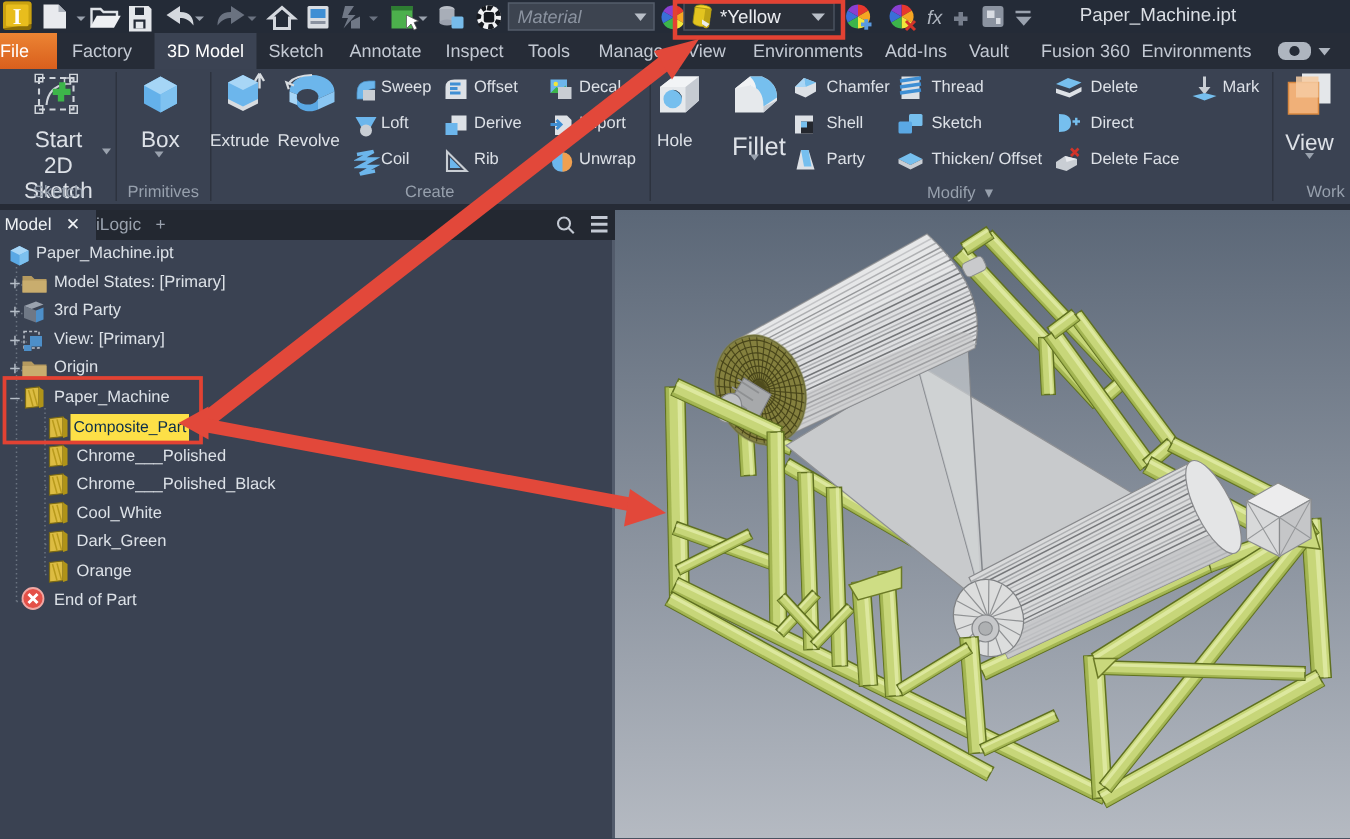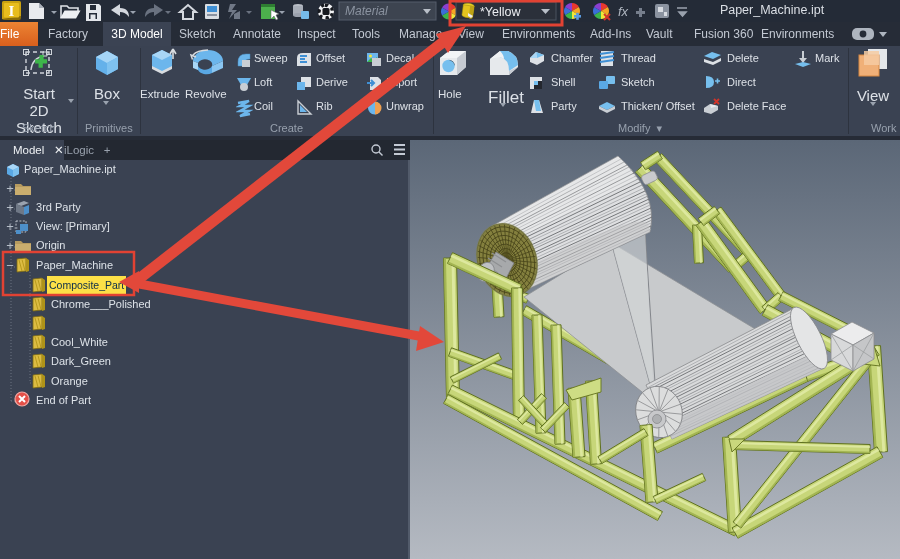--- a/index.html
+++ b/index.html
@@ -16,21 +16,21 @@
 
 #ribbon{position:absolute;left:0;top:46px;width:900px;height:90px;background:#3a4252}
 .rsep{position:absolute;top:2px;width:1px;height:86px;background:#2d333f}
 .rlabel{position:absolute;top:76px;font-size:11px;color:#97a0ad}
 .bigbtn{position:absolute;text-align:center;font-size:15px;color:#dde1e7}
 .stext{position:absolute;font-size:11px;color:#dde1e7}
 .caret{position:absolute;width:0;height:0;border-left:3px solid transparent;border-right:3px solid transparent;border-top:4px solid #9aa2ae}
 
 #browser{position:absolute;left:0;top:140px;width:410px;height:419px;background:#3a4252;border-right:2px solid #525b6b}
 #btabs{position:absolute;left:0;top:0;width:410px;height:20px;background:#232831}
-#btab-model{position:absolute;left:0;top:0;height:20px;width:64px;background:#3a4252;color:#eef1f4;font-size:11.5px;line-height:20px;padding-left:13px}
+#btab-model{position:absolute;left:0;top:0;height:20px;width:64px;background:#3a4252;color:#eef1f4;font-size:11.5px;line-height:20px;padding-left:3px}
 .trow{position:absolute;left:0;height:19px;line-height:19px;font-size:11px;color:#dde2e8;white-space:nowrap}
 .expander{position:absolute;left:4px;width:12px;text-align:center;font-size:13px;color:#b6bec8;line-height:19px}
 
 #viewport{position:absolute;left:410px;top:140px;width:490px;height:419px}
 
 #overlay{position:absolute;left:0;top:0;width:900px;height:559px;pointer-events:none}
 </style></head>
 <body>
 <div id="app">
 
@@ -374,26 +374,28 @@
   <svg style="position:absolute;left:0;top:20px" width="410" height="400" viewBox="0 0 410 400">
     <g stroke="#6a7380" stroke-width="1" stroke-dasharray="1 2">
       <path d="M11 18 V 241"></path>
       <path d="M11 30 h14 M11 49 h14 M11 68 h14 M11 87 h14 M11 107 h14 M11 241 h14"></path>
       <path d="M30 112 V 223"></path>
       <path d="M30 126 h14 M30 145 h14 M30 165 h14 M30 184 h14 M30 203 h14 M30 223 h14"></path>
     </g>
   </svg>
 
   <div class="trow" style="top:20px;left:21px">&nbsp;Paper_Machine.ipt</div>
+  <div class="trow" style="top:39px;left:33px">&nbsp;Model States: [Primary]</div>
   <div class="trow" style="top:58px;left:33px">&nbsp;3rd Party</div>
   <div class="trow" style="top:77px;left:33px">&nbsp;View: [Primary]</div>
   <div class="trow" style="top:96px;left:33px">&nbsp;Origin</div>
   <div class="trow" style="top:116px;left:33px">&nbsp;Paper_Machine</div>
   <div class="trow" style="top:136px;left:47px;background:#fde047;color:#0b2d4a;padding:0 2px;font-size:10.5px">Composite_Part</div>
   <div class="trow" style="top:155px;left:48px">&nbsp;Chrome___Polished</div>
+  <div class="trow" style="top:174px;left:48px">&nbsp;Chrome___Polished_Black</div>
   <div class="trow" style="top:193px;left:48px">&nbsp;Cool_White</div>
   <div class="trow" style="top:212px;left:48px">&nbsp;Dark_Green</div>
   <div class="trow" style="top:232px;left:48px">&nbsp;Orange</div>
   <div class="trow" style="top:251px;left:33px">&nbsp;End of Part</div>
   <div class="expander" style="top:39px">+</div>
   <div class="expander" style="top:58px">+</div>
   <div class="expander" style="top:77px">+</div>
   <div class="expander" style="top:96px">+</div>
   <div class="expander" style="top:116px">−</div>
 

